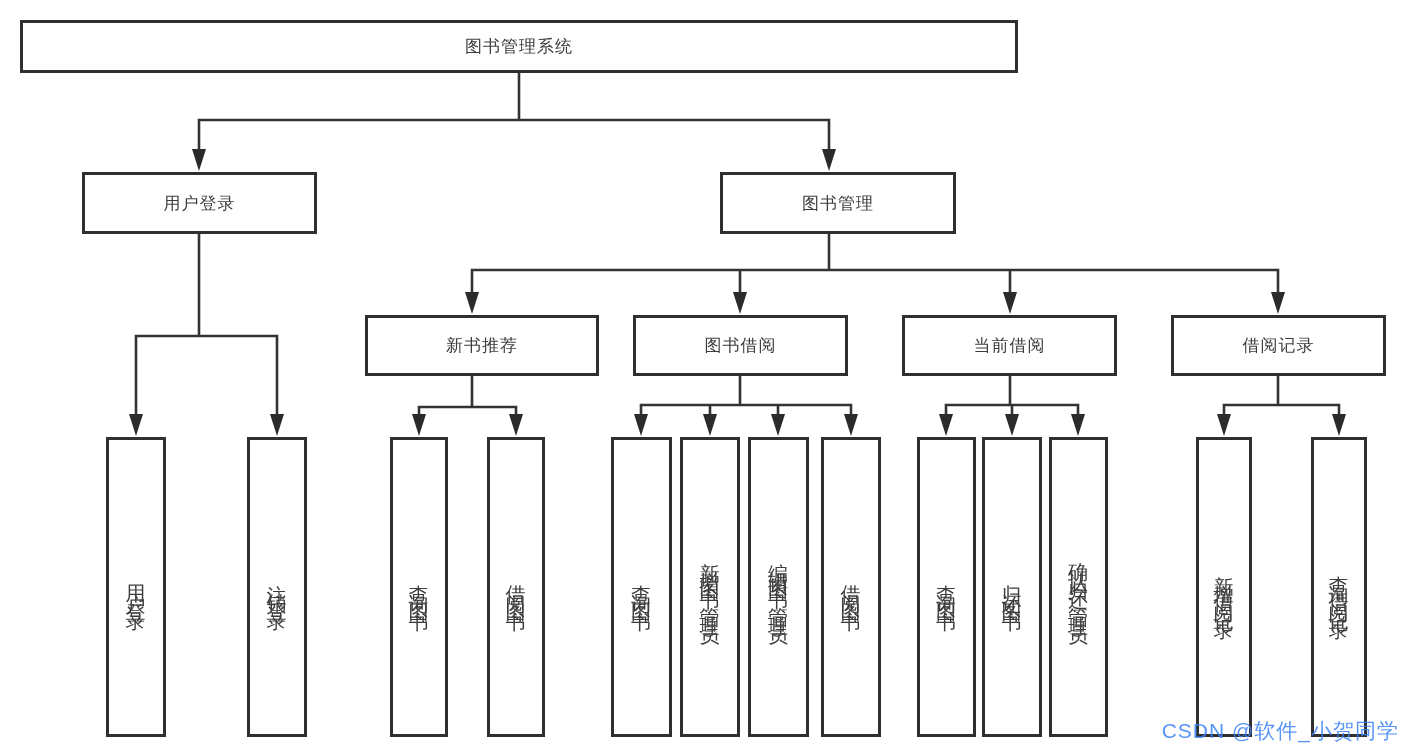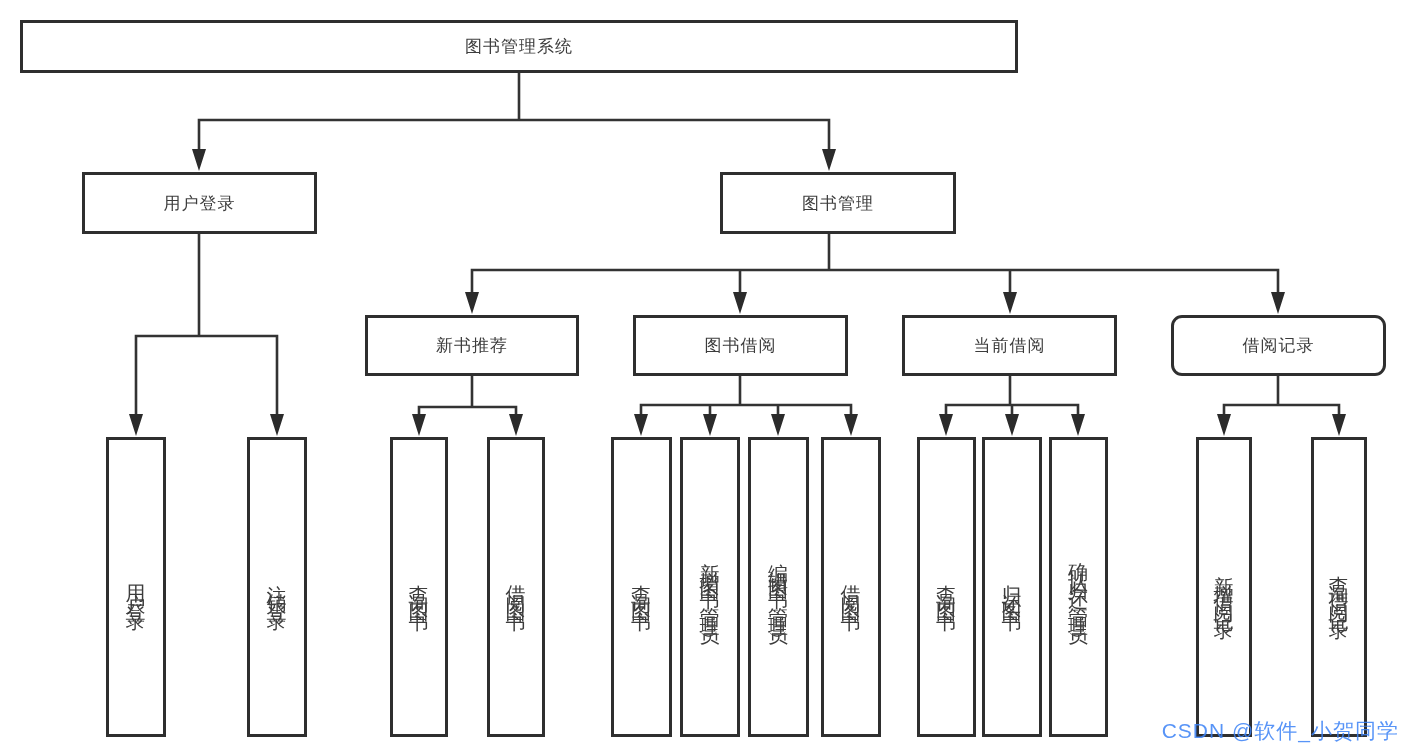--- a/index.html
+++ b/index.html
@@ -91,30 +91,30 @@
     <span>图书管理系统</span>
   </div>
 
   <div class="node hlabel" style="left:82px; top:172px; width:235px; height:62px;">
     <span>用户登录</span>
   </div>
   <div class="node hlabel" style="left:684px; top:172px; width:236px; height:62px;margin-left:36px;">
     <span>图书管理</span>
   </div>
 
-  <div class="node hlabel" style="left:365px; top:315px; width:214px; height:61px;">
+  <div class="node hlabel" style="left:365px; top:315px; width:234px; height:61px;">
     <span>新书推荐</span>
   </div>
   <div class="node hlabel" style="left:902px; top:315px; width:215px; height:61px;">
     <span>当前借阅</span>
   </div>
   <div class="node hlabel" style="left:633px; top:315px; width:215px; height:61px;">
     <span>图书借阅</span>
   </div>
-  <div class="node hlabel" style="left:1171px; top:315px; width:215px; height:61px;border-radius:11px;">
+  <div class="node hlabel" style="left:1171px; top:315px; width:215px; height:61px;">
     <span>借阅记录</span>
   </div>
 
   <div class="node leaf" style="left:106px; top:437px; width:60px; height:300px;">
     <span>用户登录</span>
   </div>
   <div class="node leaf" style="left:247px; top:437px; width:60px; height:300px;">
     <span>注销登录</span>
   </div>
 

